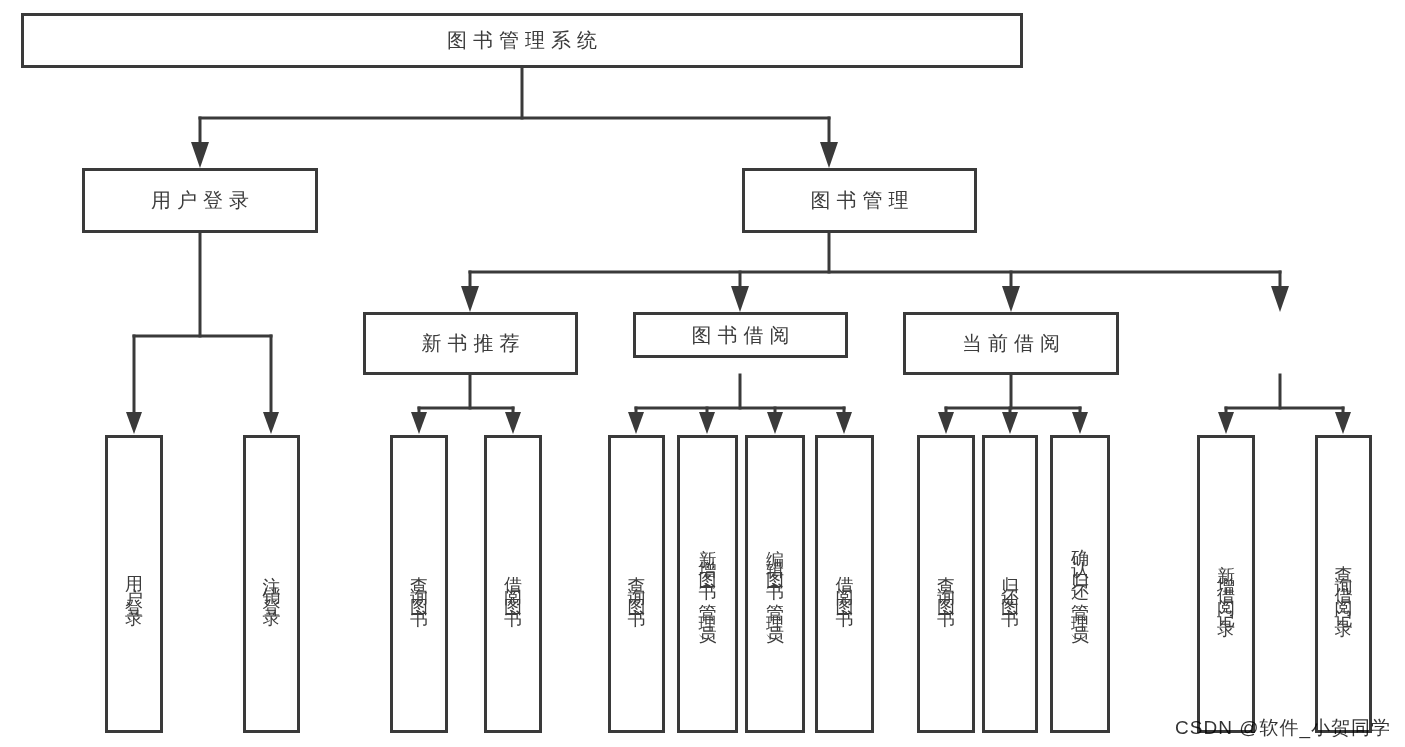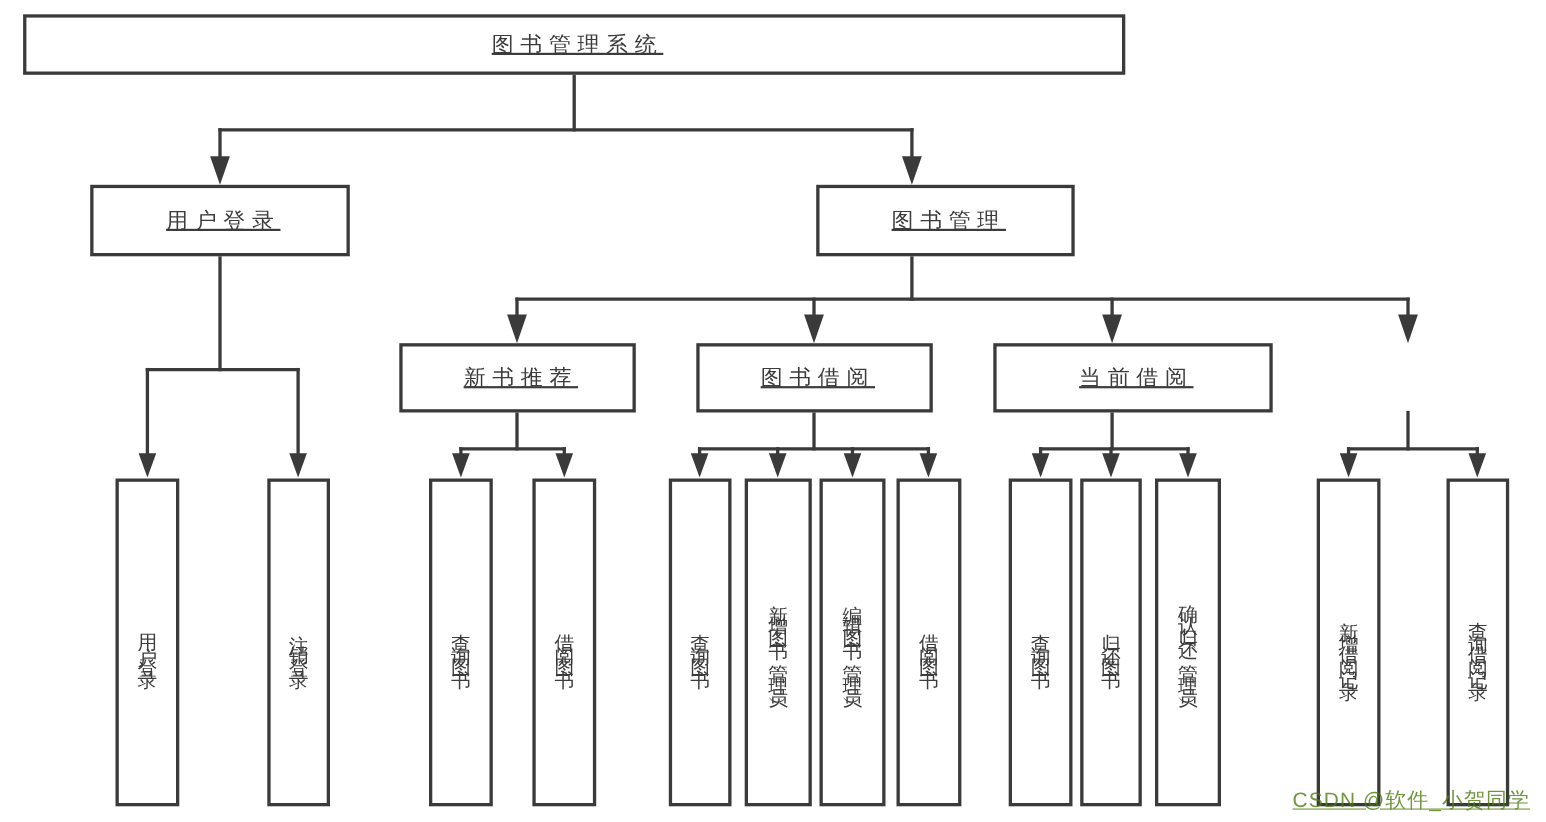--- a/index.html
+++ b/index.html
@@ -18,41 +18,39 @@
     border:3px solid #3a3a3a;
     display:flex;align-items:center;justify-content:center;
     color:#3c3c3c;
     z-index:2;
   }
   .hnode{
     font-size:20px;
     letter-spacing:6px;
     text-indent:6px; 
     white-space:nowrap;
-    text-decoration:underline;
   }
   .vnode span{
     writing-mode:vertical-rl;
     text-orientation:mixed;
     font-size:18px;
     line-height:1;
     letter-spacing:11px;
     white-space:nowrap;
     color:#3c3c3c;
   }
   .watermark{
     position:absolute;
     right:14px;bottom:6px;
     font-size:19px;
-    color:#4d7c0f;
+    color:#000000;
     opacity:.8;
     letter-spacing:1px;
     z-index:3;
     white-space:nowrap;
-    text-decoration:underline;
   }
 </style>
 </head>
 <body>
 
 <div class="canvas">
 
   <svg class="connectors" width="1405" height="747" viewBox="0 0 1405 747">
     <g stroke="#3a3a3a" stroke-width="3" fill="none" stroke-linecap="square">
 
@@ -121,22 +119,22 @@
       <polygon points="1335,412 1351,412 1343,434"></polygon>
     </g>
   </svg>
 
   <div class="node hnode" style="left:21px;top:13px;width:1002px;height:55px;">图书管理系统</div>
 
   <div class="node hnode" style="left:82px;top:168px;width:236px;height:65px;">用户登录</div>
   <div class="node hnode" style="left:712px;top:168px;width:235px;height:65px;margin-left:30px;">图书管理</div>
 
   <div class="node hnode" style="left:363px;top:312px;width:215px;height:63px;">新书推荐</div>
-  <div class="node hnode" style="left:633px;top:312px;width:215px;height:63px;">图书借阅</div>
-  <div class="node hnode" style="left:903px;top:312px;width:254px;height:63px;">当前借阅</div>
+  <div class="node hnode" style="left:633px;top:312px;width:215px;height:46px;">图书借阅</div>
+  <div class="node hnode" style="left:903px;top:312px;width:216px;height:63px;">当前借阅</div>
 
   <div class="node vnode" style="left:105px;top:435px;width:58px;height:298px;">
     <span>用户登录</span>
   </div>
   <div class="node vnode" style="left:243px;top:435px;width:57px;height:298px;">
     <span>注销登录</span>
   </div>
 
   <div class="node vnode" style="left:390px;top:435px;width:58px;height:298px;">
     <span>查询图书</span>

